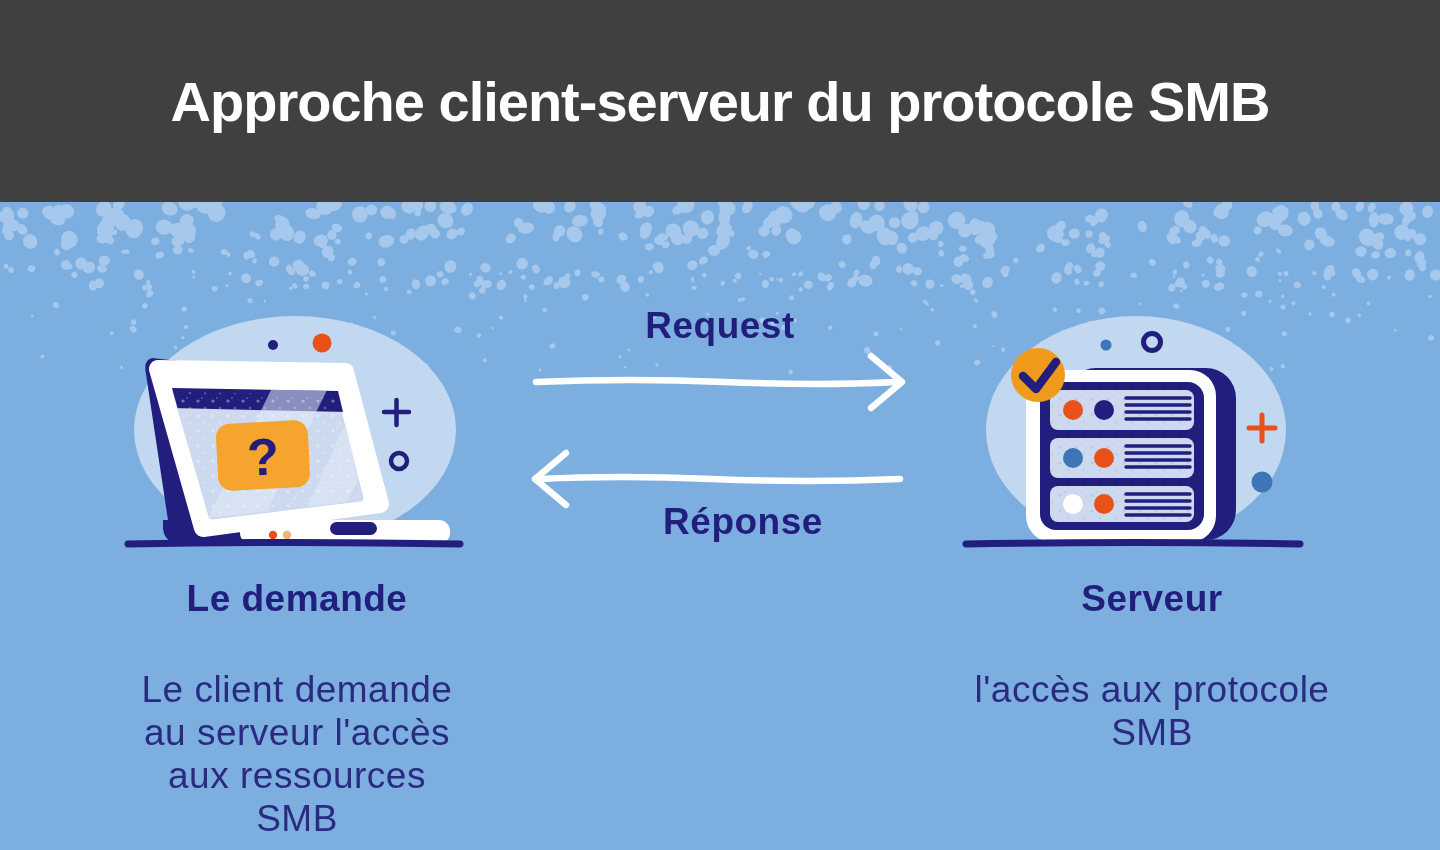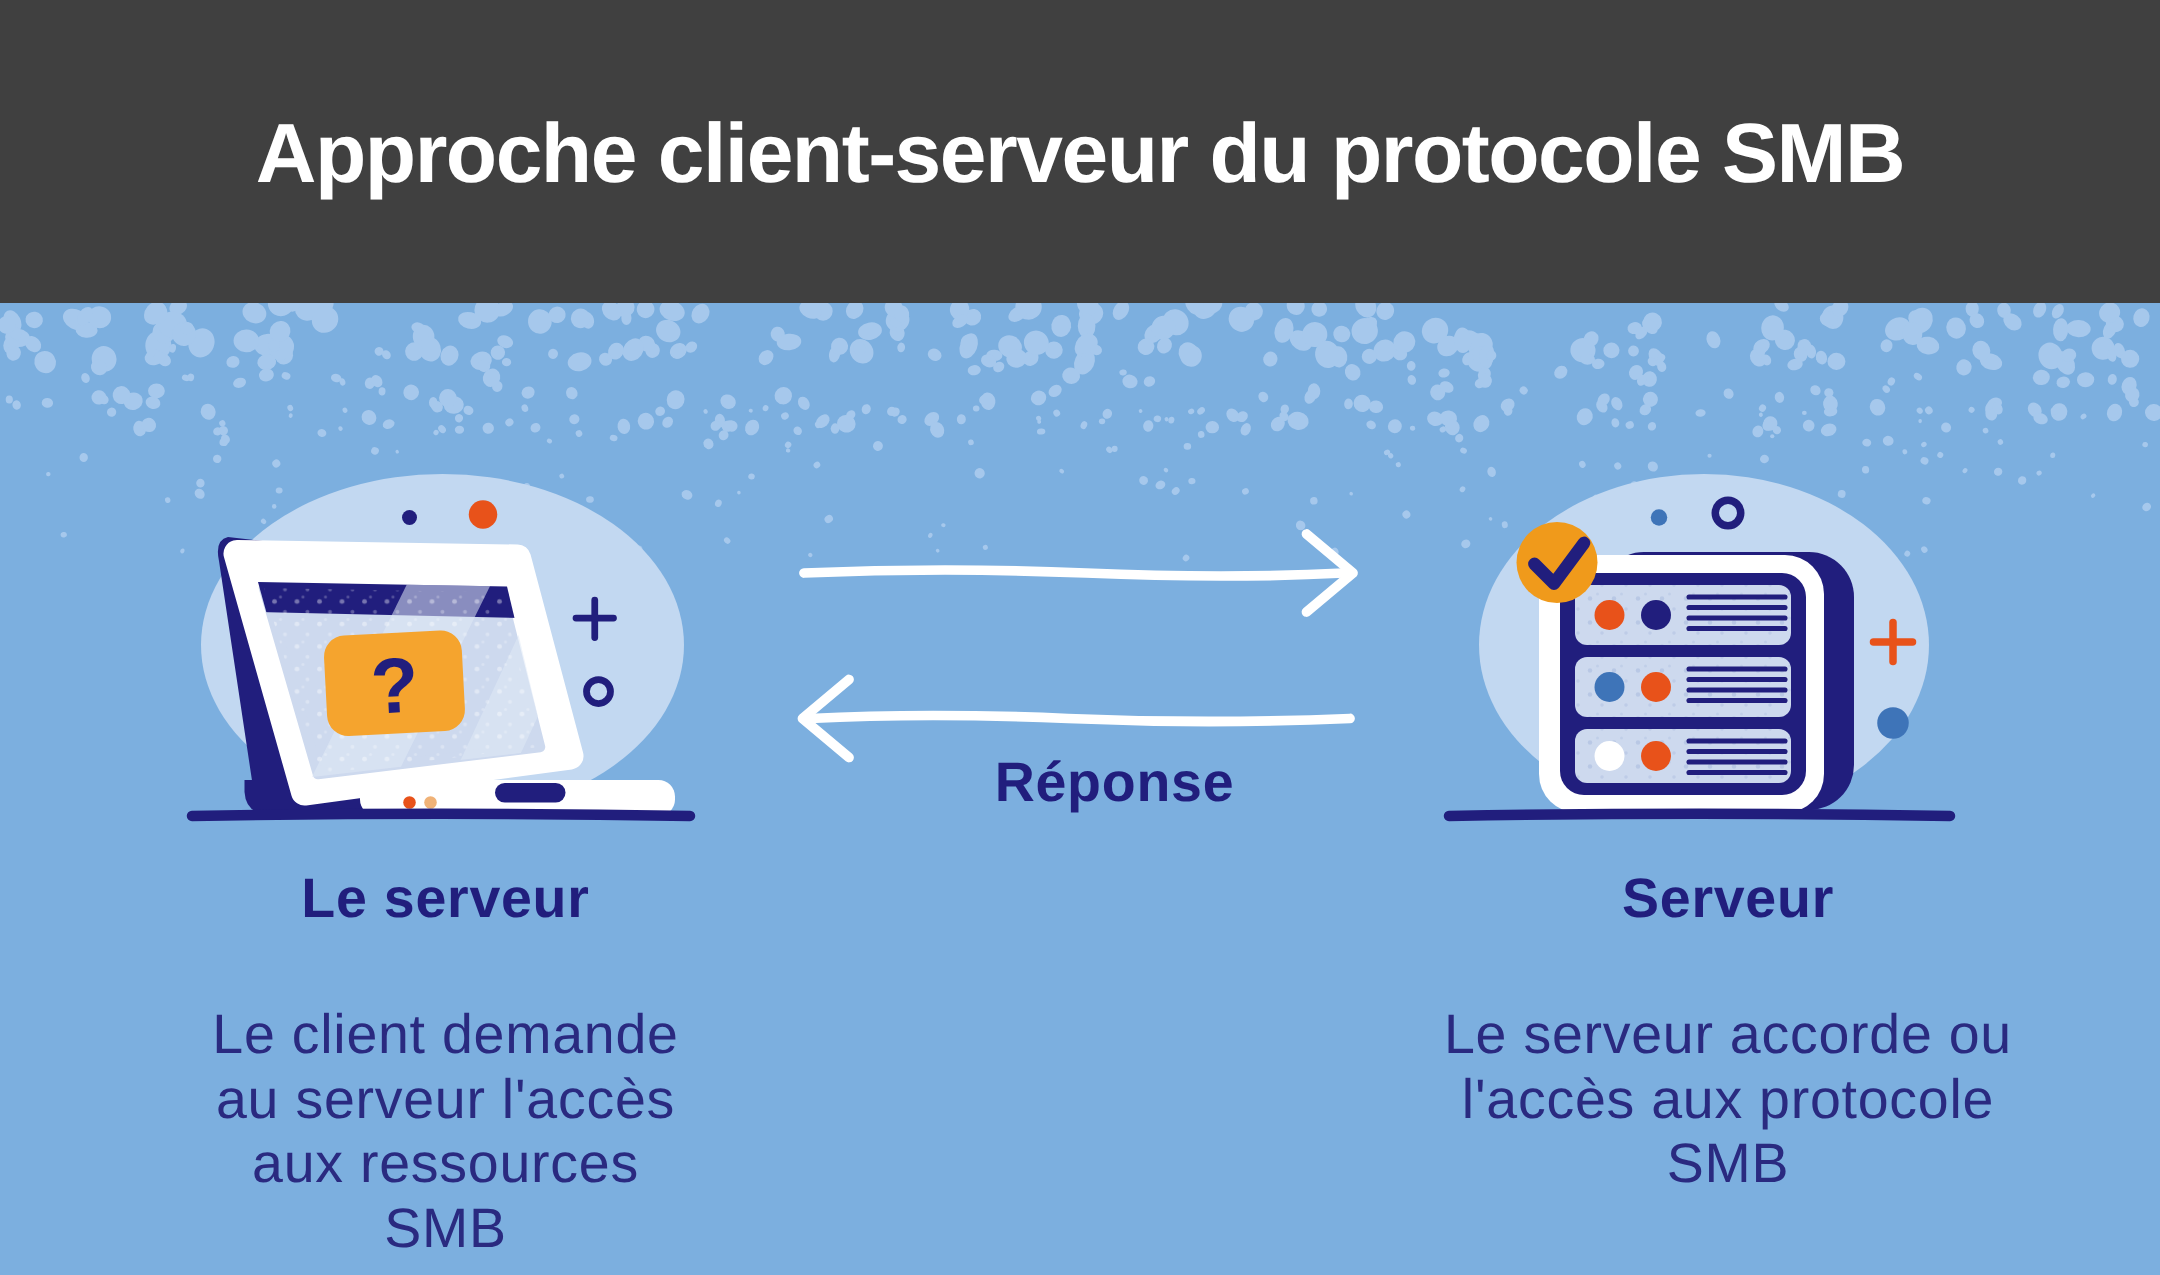--- a/index.html
+++ b/index.html
@@ -708,29 +708,29 @@
     <g stroke="#ffffff" stroke-width="6.5" stroke-linecap="round" stroke-linejoin="round" fill="none">
       <path d="M536 180 Q 630 176 724 180 T 896 180"></path>
       <polyline points="871,154 902,180 871,206"></polyline>
     </g>
     <g stroke="#ffffff" stroke-width="6.5" stroke-linecap="round" stroke-linejoin="round" fill="none">
       <path d="M900 277 Q 806 281 712 277 T 540 277"></path>
       <polyline points="566,251 535,277 566,303"></polyline>
     </g>
   </svg>
 
+  <div class="overlay arrow-label" style="left:720px;top:103px;">Request</div>
   <div class="overlay arrow-label" style="left:743px;top:299px;">Réponse</div>
 
-  <div class="overlay fig-heading" style="left:297px;top:376px;">Le serveur</div>
+  <div class="overlay fig-heading" style="left:297px;top:376px;">Le demande</div>
   <div class="overlay fig-desc" style="left:297px;top:438px;">
     <span>Le client demande</span>
     <span>au serveur l'accès</span>
     <span>aux ressources</span>
     <span>SMB</span>
   </div>
 
   <div class="overlay fig-heading" style="left:1152px;top:376px;">Serveur</div>
   <div class="overlay fig-desc" style="left:1152px;top:438px;">
-    <span>Le serveur accorde ou</span>
     <span>l'accès aux protocole</span>
     <span>SMB</span>
   </div>
 </div>
 
 </body></html>

